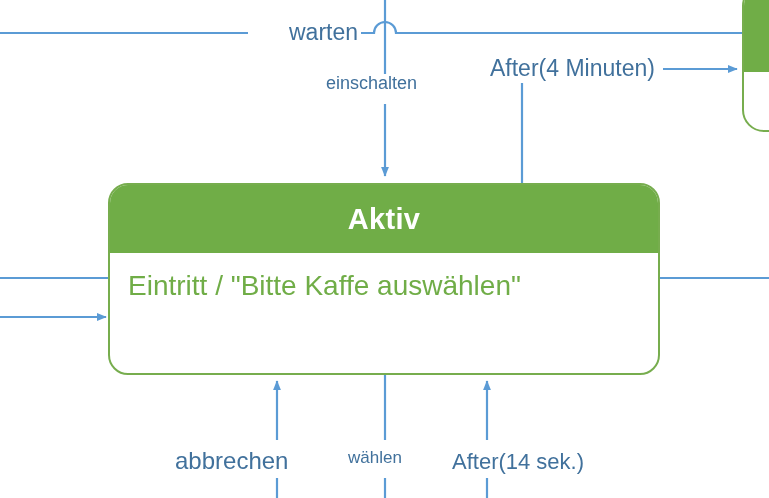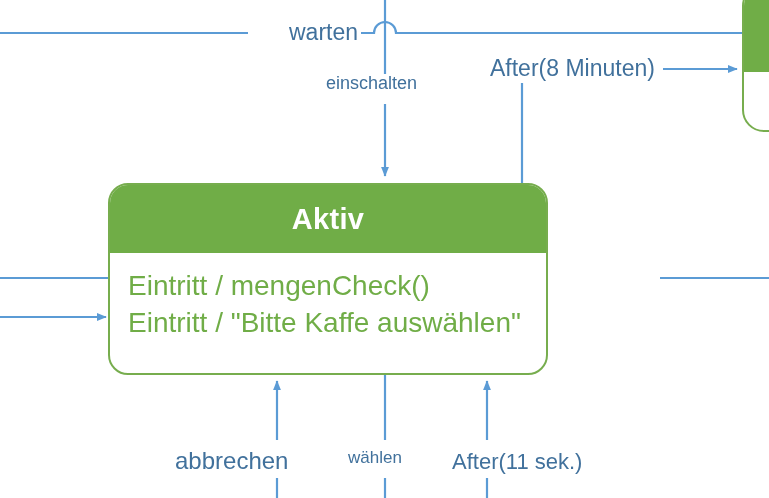--- a/index.html
+++ b/index.html
@@ -17,21 +17,21 @@
     position:absolute;
     color:#41719C;
     font-family:"Liberation Sans", sans-serif;
     white-space:nowrap;
     line-height:1;
     background:#FFFFFF;
   }
   
   .state-box{
     position:absolute;
-    left:108px;top:183px;width:440px;height:192px;
+    left:108px;top:183px;width:552px;height:192px;
     border:2px solid #77AD4E;
     border-radius:20px;
     background:#FFFFFF;
     box-sizing:border-box;
     overflow:hidden;
   }
   .state-header{
     height:68px;
     background:#70AD47;
     display:flex;align-items:center;justify-content:center;
@@ -116,28 +116,27 @@
 
 <div class="state-box-right">
   <div class="hdr"></div>
 </div>
 
 <div class="state-box">
   <div class="state-header">
     <span class="state-title">Aktiv</span>
   </div>
   <div class="state-body">
-    <div class="state-line">Eintritt / mengenCheck()</div>
     <div class="state-line">Eintritt / "Bitte Kaffe auswählen"</div>
   </div>
 </div>
 
 <div class="lbl" style="left:250px;top:21px;font-size:23px;padding:0 3px;margin-left:36px;">warten</div>
 
 <div class="lbl" style="left:323px;top:74px;font-size:18px;padding:0 3px;">einschalten</div>
 
-<div class="lbl" style="left:487px;top:57px;font-size:23px;padding:0 3px;">After(8 Minuten)</div>
+<div class="lbl" style="left:487px;top:57px;font-size:23px;padding:0 3px;">After(4 Minuten)</div>
 
 <div class="lbl" style="left:172px;top:449px;font-size:24px;padding:0 3px;">abbrechen</div>
 
 <div class="lbl" style="left:345px;top:449px;font-size:17px;padding:0 3px;">wählen</div>
 
-<div class="lbl" style="left:449px;top:451px;font-size:22px;padding:0 3px;">After(11 sek.)</div>
+<div class="lbl" style="left:449px;top:451px;font-size:22px;padding:0 3px;">After(14 sek.)</div>
 
 </body></html>

